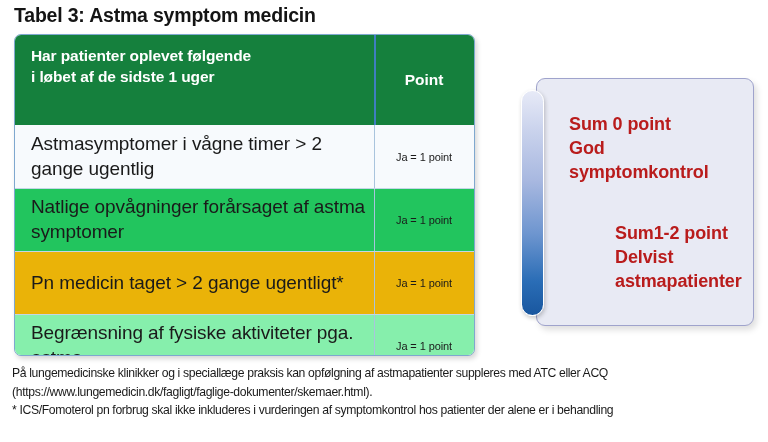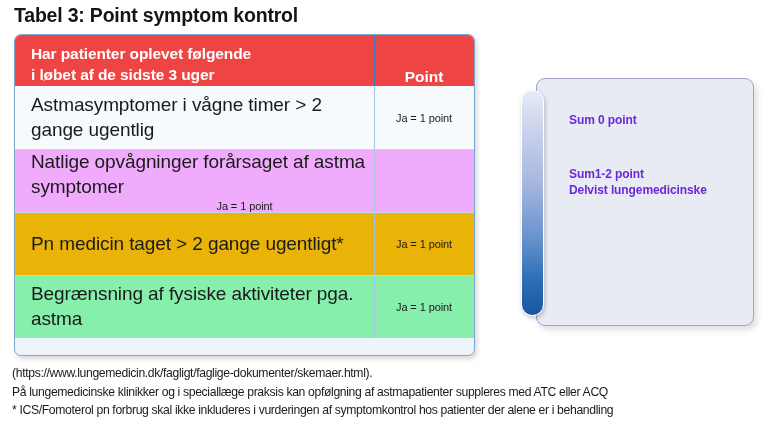--- a/index.html
+++ b/index.html
@@ -39,24 +39,23 @@
     height: 322px;
     border: 1px solid #7fa8cf;
     border-radius: 7px;
     overflow: hidden;
     background: #eef3f9;
     box-shadow: 2px 3px 5px rgba(0,0,0,0.16);
   }
 
   .t-header {
     display: flex;
-    height: 51px;
-    background: #ef4444;
+    height: 90px;
+    background: #15803d;
     position: relative;
-    align-items: flex-end;
   }
   .t-header::after {
     content: "";
     position: absolute;
     left: 359px;
     top: 0;
     width: 1.5px;
     height: 100%;
     background: #3f7ec0;
   }
@@ -89,21 +88,21 @@
     position: absolute;
     left: 359px;
     top: 0;
     width: 1px;
     height: 100%;
     background: #a9c4dd;
   }
   .t-row + .t-row { border-top: 1px solid #c4d6e7; }
 
   .t-row.r1 { background: #f7fafd; }
-  .t-row.r2 { background: #f0abfc; flex-direction: column; }
+  .t-row.r2 { background: #22c55e; }
   .t-row.r3 { background: #eab308; }
   .t-row.r4 { background: #86efac; }
 
   .td-question {
     width: 359px;
     display: flex;
     align-items: center;
     padding-left: 16px;
     padding-right: 8px;
     font-size: 19px;
@@ -154,55 +153,55 @@
 
   .panel-items {
     position: absolute;
     left: 0;
     top: 0;
     width: 100%;
     height: 100%;
     padding: 34px 10px 0 32px;
   }
   .panel-item {
-    font-size: 12px;
+    font-size: 18px;
     font-weight: bold;
     line-height: 1.32;
-    color: #6d28d9;
-    letter-spacing: -0.1px;
-  }
-  .panel-item + .panel-item { margin-top: 38px; }
+    color: #b91c1c;
+    letter-spacing: -0.1px;
+  }
+  .panel-item + .panel-item { margin-top: 38px; margin-left: 46px; }
 
   
   .footnotes {
     position: absolute;
     left: 12px;
     top: 364px;
     width: 748px;
   }
   .fn-line {
     font-size: 12.2px;
     line-height: 1.52;
     color: #1a1a1a;
     letter-spacing: -0.35px;
     white-space: nowrap;
   }
   .fn-block + .fn-block { margin-top: 0; }
 </style>
 </head>
 <body>
 
-<div class="page-title">Tabel 3: Point symptom kontrol</div>
+<div class="page-title">Tabel 3: Astma symptom medicin</div>
 
 <div class="table-wrap">
 
   <div class="t-header">
     <div class="th-question">
       <div>Har patienter oplevet følgende</div>
-      <div>i løbet af de sidste 3 uger</div>
+      <div>i løbet af de sidste 1 uger</div>
     </div>
     <div class="th-point">Point</div>
   </div>
 
   <div class="t-row r1">
     <div class="td-question">Astmasymptomer i vågne timer &gt; 2 gange ugentlig</div>
     <div class="td-point">Ja = 1 point</div>
   </div>
 
   <div class="t-row r2">
@@ -220,37 +219,38 @@
     <div class="td-point">Ja = 1 point</div>
   </div>
 
 </div>
 
 <div class="panel">
   <div class="panel-items">
 
     <div class="panel-item">
       <div>Sum 0 point</div>
+      <div>God symptomkontrol</div>
     </div>
 
     <div class="panel-item">
       <div>Sum1-2 point</div>
-      <div>Delvist lungemedicinske</div>
+      <div>Delvist astmapatienter</div>
     </div>
 
 
   </div>
 </div>
 
 <div class="panel-bar"></div>
 
 <div class="footnotes">
 
   <div class="fn-block">
+    <div class="fn-line">På lungemedicinske klinikker og i speciallæge praksis kan opfølgning af astmapatienter suppleres med ATC eller ACQ</div>
     <div class="fn-line">(https://www.lungemedicin.dk/fagligt/faglige-dokumenter/skemaer.html).</div>
-    <div class="fn-line">På lungemedicinske klinikker og i speciallæge praksis kan opfølgning af astmapatienter suppleres med ATC eller ACQ</div>
   </div>
 
   <div class="fn-block">
     <div class="fn-line">* ICS/Fomoterol pn forbrug skal ikke inkluderes i vurderingen af symptomkontrol hos patienter der alene er i behandling</div>
   </div>
 
 </div>
 
 </body></html>

